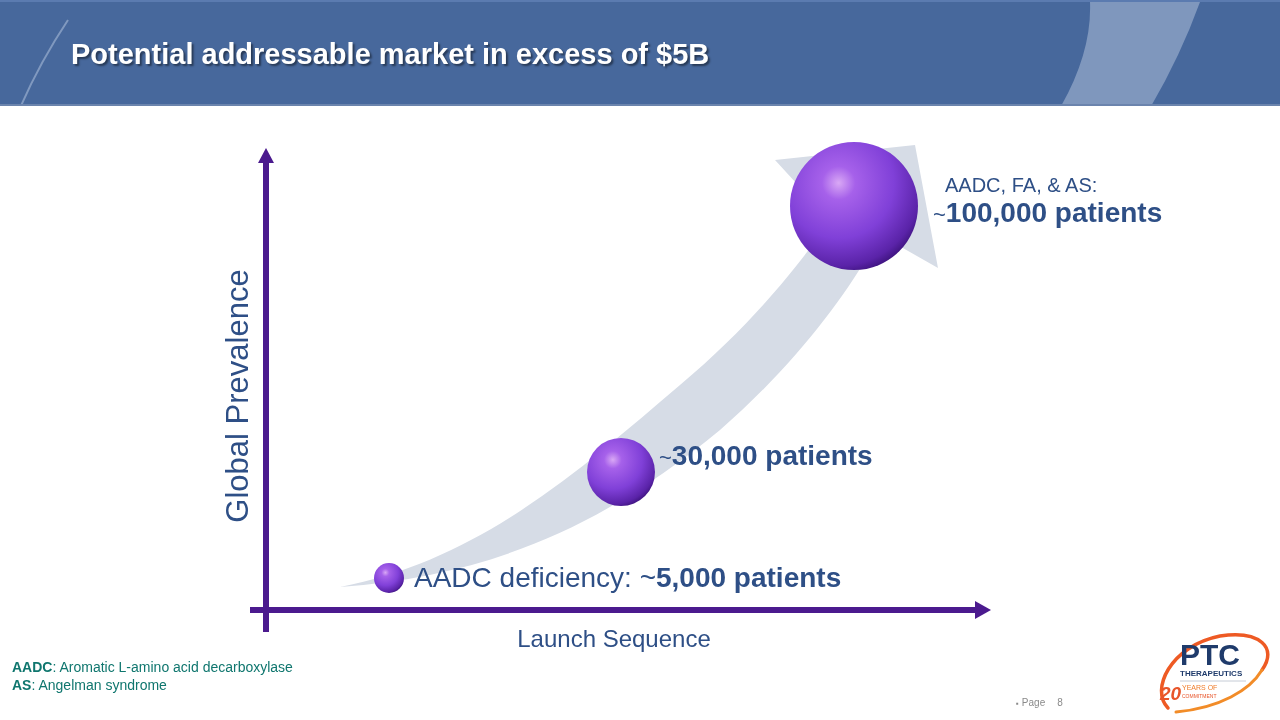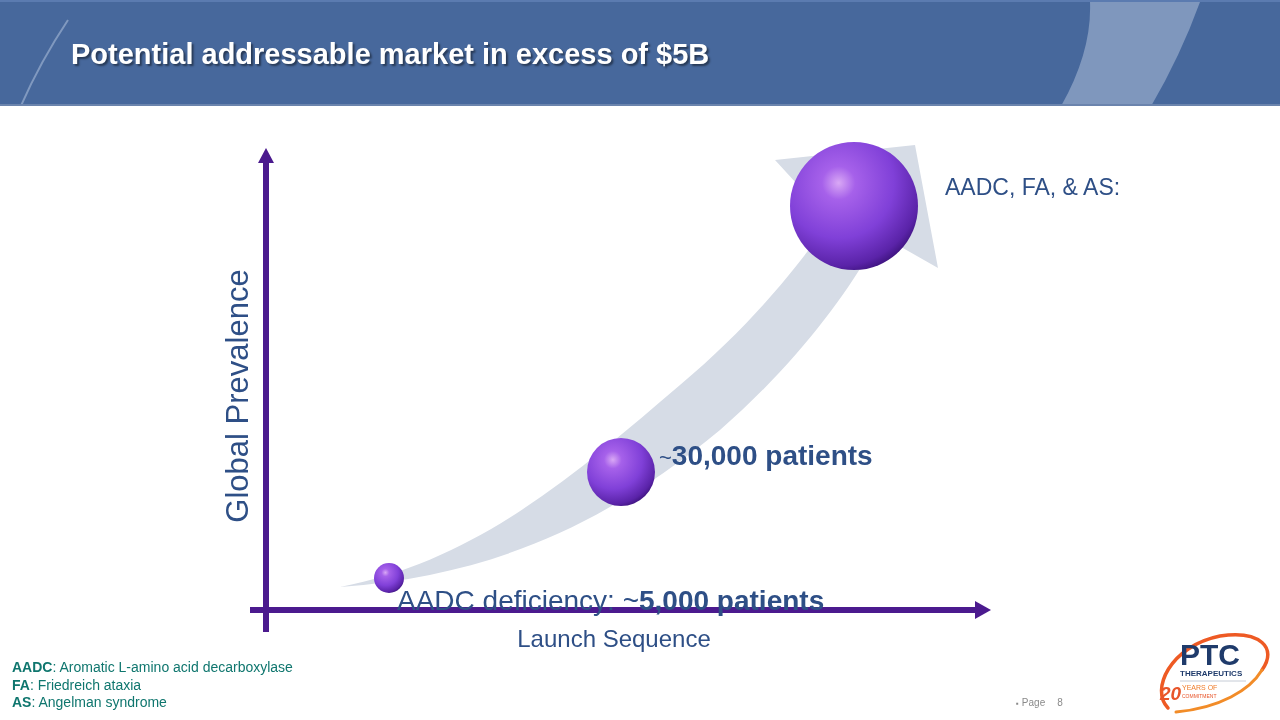--- a/index.html
+++ b/index.html
@@ -27,30 +27,30 @@
       position: absolute; left: 238px; top: 396px;
       transform: translate(-50%, -50%) rotate(-90deg);
       font-size: 31px; color: #2e4f86; white-space: nowrap;
     }
     .x-label {
       position: absolute; left: 614px; top: 625px; transform: translateX(-50%);
       font-size: 24px; color: #2e4f86; white-space: nowrap;
     }
 
     .callout { position: absolute; color: #2e4f86; white-space: nowrap; }
-    .callout .line1 { font-size: 23px; display: block; }
+    .callout .line1 { font-size: 20px; display: block; }
     .callout .line2 { font-size: 28px; display: block; }
     .callout .tilde { font-size: 22px; font-weight: normal; }
     .callout b { font-weight: bold; }
 
     .c3 { left: 933px; top: 174px; }
     .c3 .line1 { padding-left: 12px; }
     .c2 { left: 659px; top: 440px; }
     .c2 .line1 { padding-left: 36px; }
-    .c1 { left: 397px; top: 562px; font-size: 28px; margin-top: 23px; }
+    .c1 { left: 414px; top: 562px; font-size: 28px; }
     .c1 .tilde { font-size: 28px; }
 
     .footnotes { position: absolute; left: 12px; top: 659px; font-size: 14px; color: #0f766e; line-height: 17.5px; }
     .footnotes b { font-weight: bold; }
 
     .page { position: absolute; left: 1016px; top: 697px; font-size: 10px; color: #8a8a8a; }
     .page .bullet { font-size: 8px; margin-right: 3px; }
     .page .num { margin-left: 12px; }
 
     .logo { position: absolute; left: 1150px; top: 628px; width: 124px; height: 88px; }
@@ -94,33 +94,33 @@
   <circle cx="389" cy="578" r="15" fill="url(#sphere)"></circle>
   <circle cx="621" cy="472" r="34" fill="url(#sphere)"></circle>
   <circle cx="854" cy="206" r="64" fill="url(#sphere)"></circle>
 </svg>
 
 <div class="y-label">Global Prevalence</div>
 <div class="x-label">Launch Sequence</div>
 
 <div class="callout c3">
   <span class="line1">AADC, FA, &amp; AS:</span>
+  <span class="line2"><span class="tilde">~</span><b>100,000 patients</b></span>
 </div>
 
 <div class="callout c2">
   <span class="line2"><span class="tilde">~</span><b>30,000 patients</b></span>
 </div>
 
 <div class="callout c1">
   <span>AADC deficiency: </span><span class="tilde">~</span><b>5,000 patients</b>
 </div>
 
 <div class="footnotes">
   <div><b>AADC</b><span>: Aromatic L-amino acid decarboxylase</span></div>
-  <div><b>FA</b><span>: Friedreich ataxia</span></div>
   <div><b>AS</b><span>: Angelman syndrome</span></div>
 </div>
 
 <div class="page">
   <span class="bullet">▪</span><span>Page</span><span class="num">8</span>
 </div>
 
 <svg class="logo" viewBox="0 0 124 88">
   <path d="M 18 80 C 0 62 20 18 70 8 C 110 2 128 20 112 42" stroke="#ee5a24" stroke-width="3.5" fill="none" stroke-linecap="round"></path>
   <path d="M 112 42 C 100 62 70 80 26 84" stroke="#f28c28" stroke-width="3" fill="none" stroke-linecap="round"></path>

